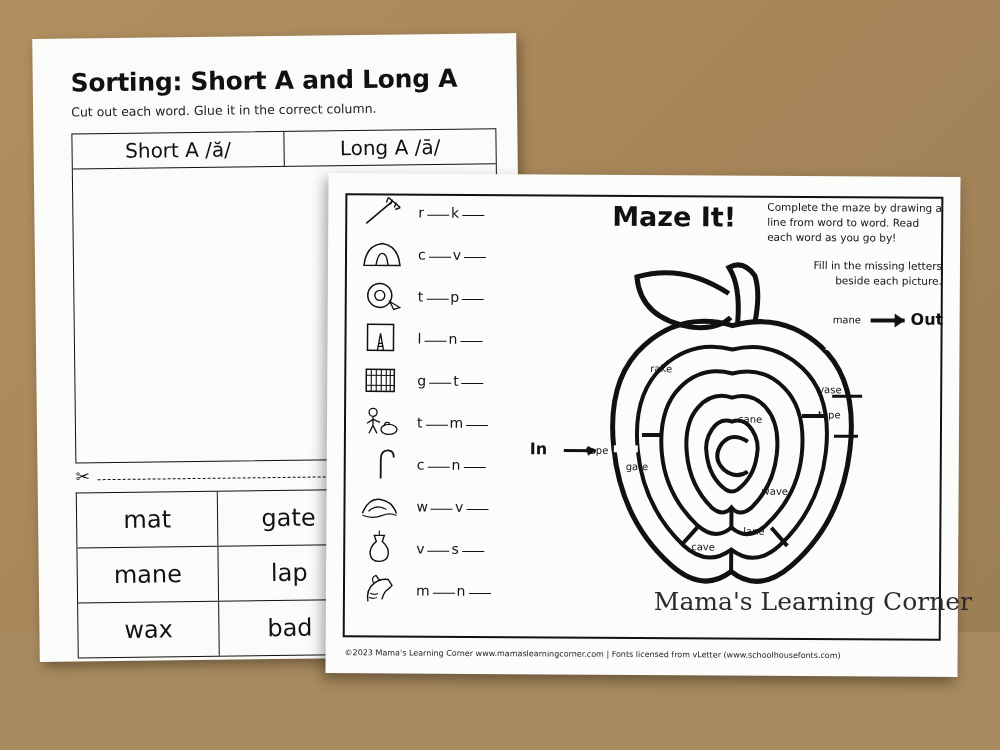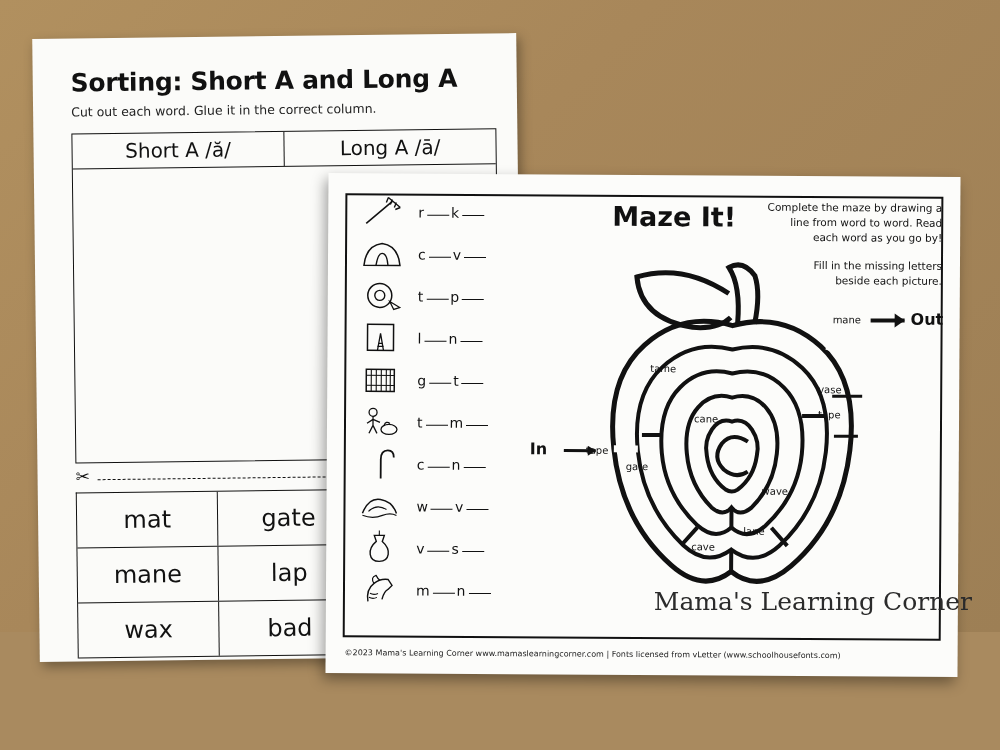--- a/index.html
+++ b/index.html
@@ -163,21 +163,21 @@
     font-family: "DejaVu Sans", sans-serif;
     font-weight: bold;
     font-size: 27px;
     color: #111;
   }
   .maze-instr {
     position: absolute;
     right: 18px;
     top: 24px;
     width: 175px;
-    text-align: right;
+    text-align: left;
     font-family: "DejaVu Sans", sans-serif;
     font-size: 10.5px;
     line-height: 1.45;
     color: #111;
   }
   .maze-instr2 {
     position: absolute;
     right: 18px;
     top: 82px;
     width: 150px;
@@ -449,22 +449,22 @@
 
         <path d="M338 74 L372 74" stroke="#111" stroke-width="4"></path>
         <path d="M372 74 L362 67 L362 81 Z" fill="#111"></path>
       </svg>
 
       <div class="io-label" style="left:-2px; top:195px;">In</div>
       <div class="io-label" style="left:378px; top:63px;">Out</div>
 
       <div class="maze-label" style="left:54px; top:200px;">tape</div>
       <div class="maze-label" style="left:94px; top:216px;">gate</div>
-      <div class="maze-label" style="left:118px; top:118px;">tame</div>
-      <div class="maze-label" style="left:162px; top:168px;">cane</div>
+      <div class="maze-label" style="left:118px; top:118px;">rake</div>
+      <div class="maze-label" style="left:162px; top:168px;padding-left:44px;">cane</div>
       <div class="maze-label" style="left:160px; top:296px;">cave</div>
       <div class="maze-label" style="left:212px; top:280px;">lane</div>
       <div class="maze-label" style="left:230px; top:240px;">wave</div>
       <div class="maze-label" style="left:286px; top:163px;">tape</div>
       <div class="maze-label" style="left:286px; top:138px;">vase</div>
       <div class="maze-label" style="left:300px; top:68px;">mane</div>
     </div>
 
     <div class="maze-footer">©2023  Mama's Learning Corner  www.mamaslearningcorner.com | Fonts licensed from vLetter (www.schoolhousefonts.com)</div>
   </div>

